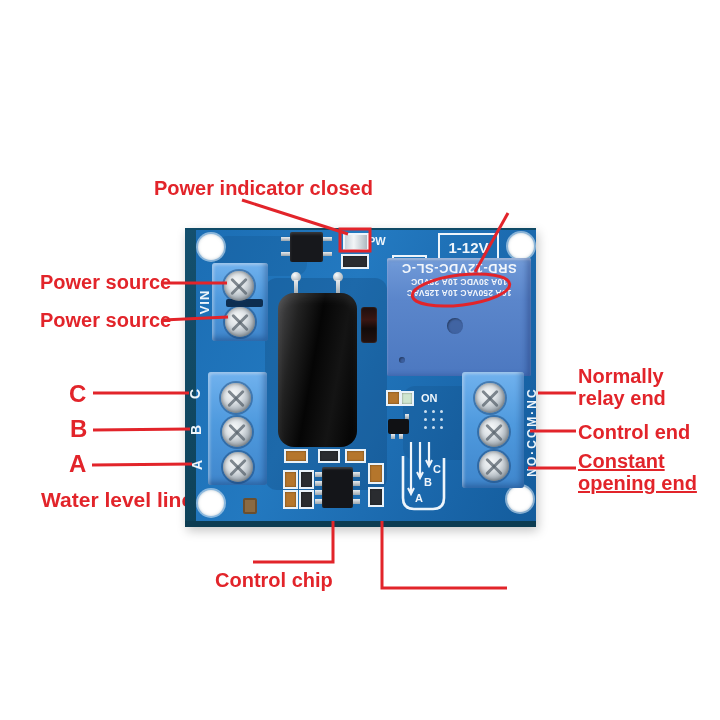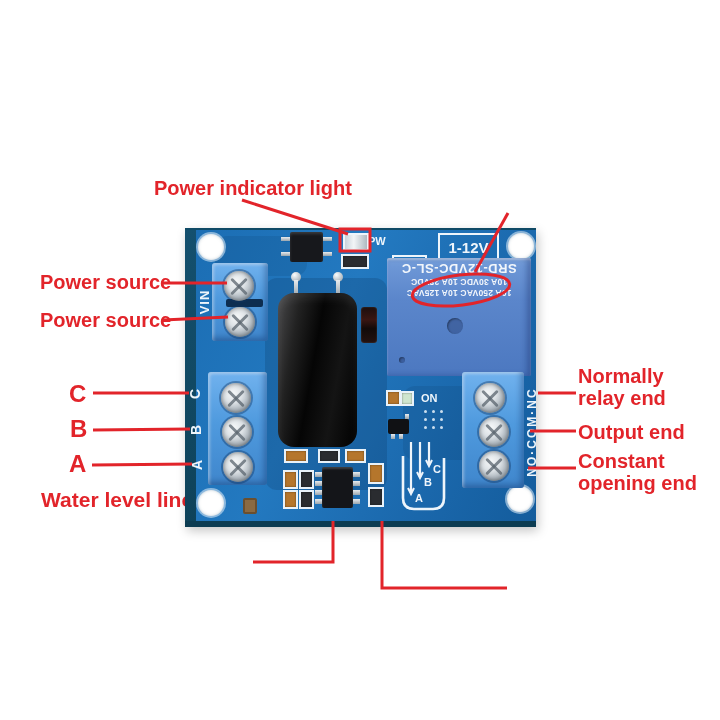--- a/index.html
+++ b/index.html
@@ -194,24 +194,25 @@
     <line x1="93" y1="393" x2="189" y2="393" stroke="#e2242a" stroke-width="3"></line>
     <line x1="93" y1="430" x2="190" y2="429" stroke="#e2242a" stroke-width="3"></line>
     <line x1="92" y1="465" x2="192" y2="464" stroke="#e2242a" stroke-width="3"></line>
     <line x1="538" y1="393" x2="576" y2="393" stroke="#e2242a" stroke-width="3"></line>
     <line x1="530" y1="431" x2="576" y2="431" stroke="#e2242a" stroke-width="3"></line>
     <line x1="528" y1="468" x2="576" y2="468" stroke="#e2242a" stroke-width="3"></line>
     <polyline points="333,521 333,562 253,562" fill="none" stroke="#e2242a" stroke-width="3"></polyline>
     <polyline points="382,521 382,588 507,588" fill="none" stroke="#e2242a" stroke-width="3"></polyline>
   </svg>
 
-  <div class="ann" style="left:154px;top:177px;">Power indicator light</div>
+  <div class="ann" style="left:154px;top:177px;">Power indicator closed</div>
   <div class="ann" style="left:40px;top:271px;">Power source</div>
   <div class="ann" style="left:40px;top:309px;">Power source</div>
   <div class="ann" style="left:69px;top:381px;font-size:24px;">C</div>
   <div class="ann" style="left:70px;top:416px;font-size:24px;">B</div>
   <div class="ann" style="left:69px;top:451px;font-size:24px;">A</div>
   <div class="ann" style="left:41px;top:488px;font-size:21px;">Water level line</div>
   <div class="ann wrap" style="left:578px;top:365px;width:120px;">Normally relay end</div>
-  <div class="ann" style="left:578px;top:421px;">Output end</div>
-  <div class="ann wrap" style="left:578px;top:450px;width:122px;">Constant opening end</div>
+  <div class="ann" style="left:578px;top:421px;">Control end</div>
+  <div class="ann wrap" style="left:578px;top:450px;width:122px;text-decoration:underline;">Constant opening end</div>
+  <div class="ann" style="left:215px;top:569px;">Control chip</div>
 
 </div>
 
 </body></html>

